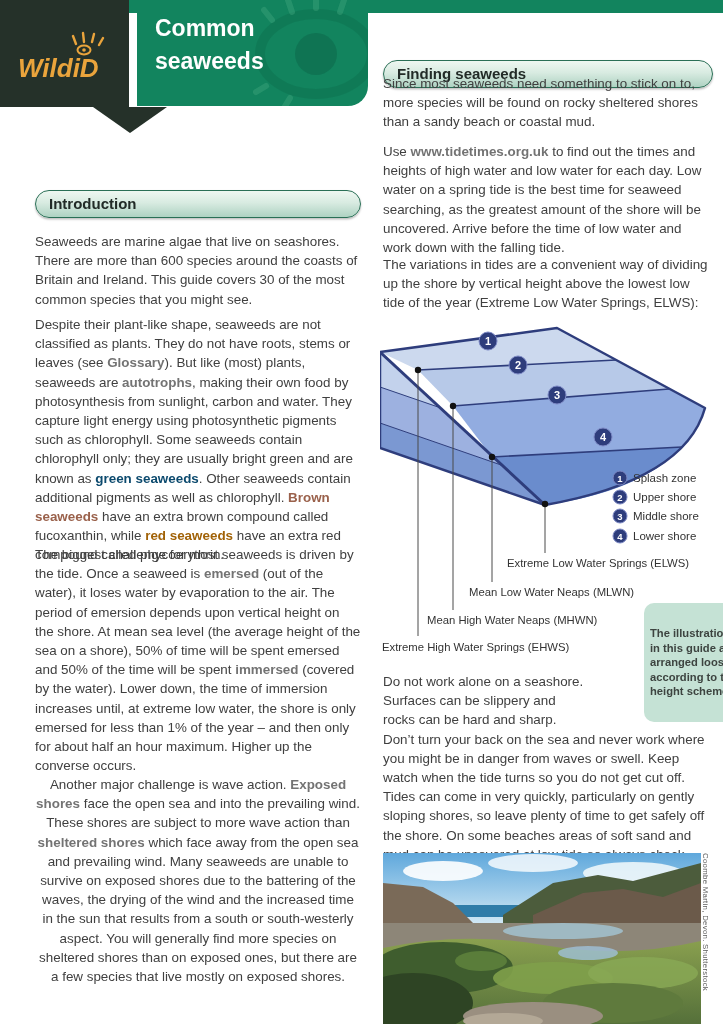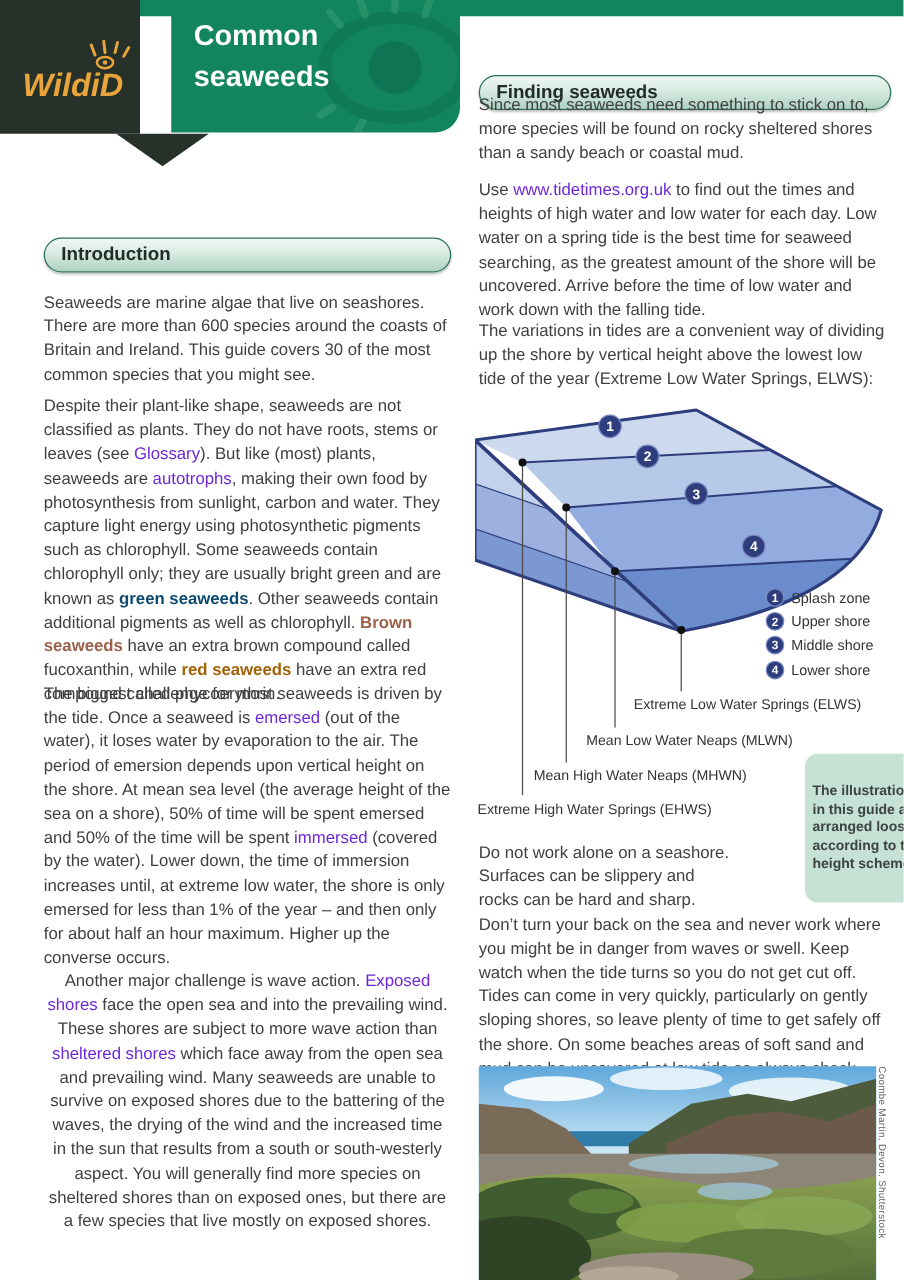--- a/index.html
+++ b/index.html
@@ -1,21 +1,21 @@
 <!DOCTYPE html>
 <html><head>
 <meta charset="utf-8">
 <style>
   html,body{margin:0;padding:0;}
   body{font-family:"Liberation Sans","DejaVu Sans",sans-serif;background:#ffffff;}
   .page{position:relative;width:723px;height:1024px;background:#ffffff;overflow:hidden;}
 
   
   .top-strip{position:absolute;left:0;top:0;width:723px;height:13px;background:#12845e;}
-  .dark-block{position:absolute;left:0;top:0;width:112px;height:107px;background:#253129;}
+  .dark-block{position:absolute;left:0;top:0;width:129px;height:107px;background:#253129;}
   .dark-tab{position:absolute;left:93px;top:107px;width:0;height:0;
     border-left:37px solid transparent;border-right:37px solid transparent;border-top:26px solid #253129;}
   .green-panel{position:absolute;left:137px;top:0;width:231px;height:106px;background:#12845e;
     border-bottom-right-radius:20px;overflow:hidden;}
   .panel-title{position:absolute;left:18px;top:12px;color:#ffffff;font-size:23px;font-weight:bold;line-height:33px;}
   .eye-motif{position:absolute;right:-18px;top:-8px;}
 
   .byline{position:absolute;left:35px;top:139px;width:326px;text-align:center;font-size:12.6px;color:#3c3c3c;}
   .byline b{color:#1f1f1f;}
 
@@ -25,21 +25,21 @@
   .right-col{left:383px;top:33px;width:330px;height:990px;}
   .col p{margin:0;position:absolute;width:100%;}
 
   .pill{position:absolute;left:0;top:0;box-sizing:border-box;height:28px;border:1.5px solid #2a6f56;
     border-radius:14px;background:linear-gradient(#eef7f1 0%,#d8ebe1 45%,#aed2c2 100%);
     font-size:15px;font-weight:bold;color:#222b27;line-height:25px;padding-left:13px;
     box-shadow:0 1.5px 2px rgba(0,0,0,0.25);}
   .left-col .pill{width:326px;}
   .right-col .pill{width:330px;margin-top:27px;}
 
-  .seg-b{font-weight:normal;color:#6d28d9;}
+  .seg-b{font-weight:bold;color:#737373;}
   .seg-green{font-weight:bold;color:#0c4a6e;}
   .seg-brown{font-weight:bold;color:#9a614b;}
   .seg-red{font-weight:bold;color:#a16207;}
 
   .lp1{top:42px;} .lp2{top:125px;} .lp3{top:355px;} .lp4{top:585px;text-align:center;}
   .rp1{top:41px;} .rp2{top:109px;} .rp3{top:222px;}
   .rp4{top:639px;}
   .note-spacer{float:right;width:116px;height:40px;margin-left:8px;}
 
   .diagram{position:absolute;left:-3px;top:292px;width:332px;height:335px;}

